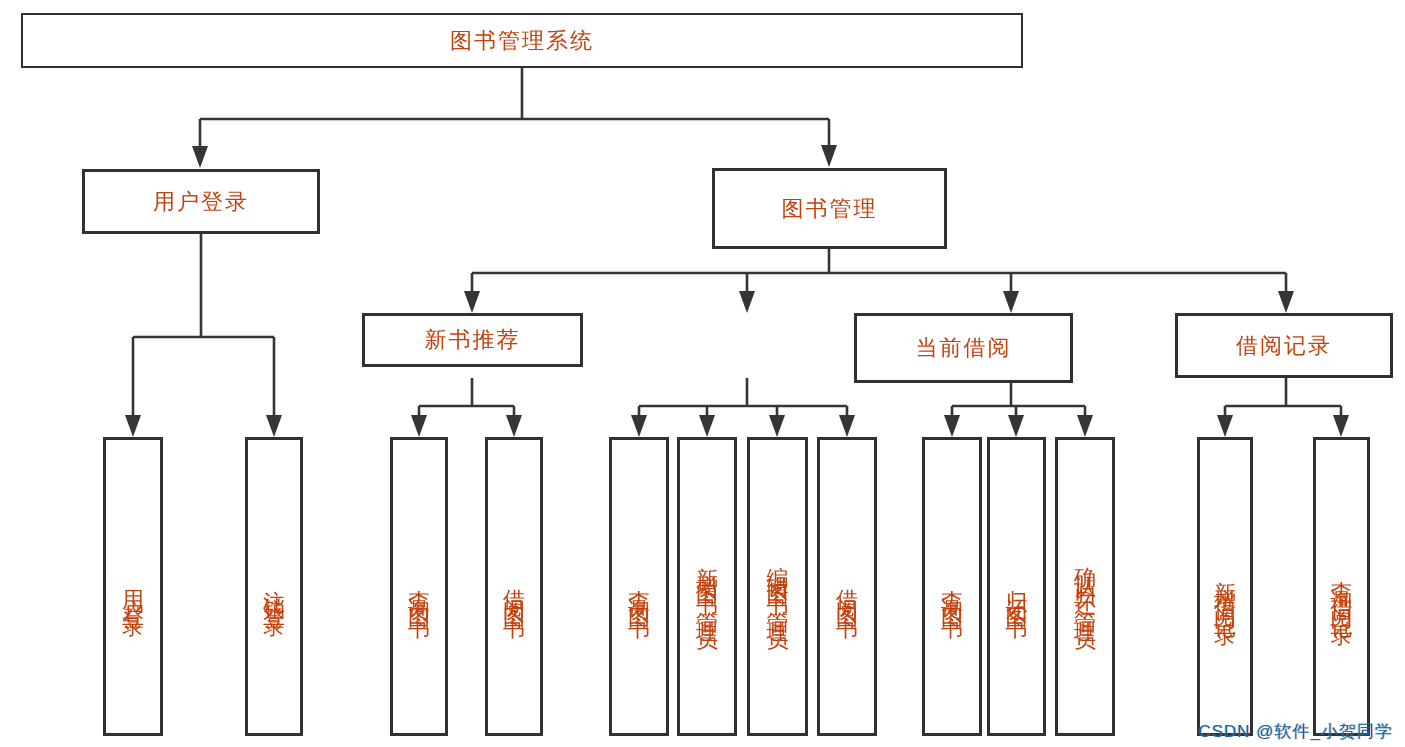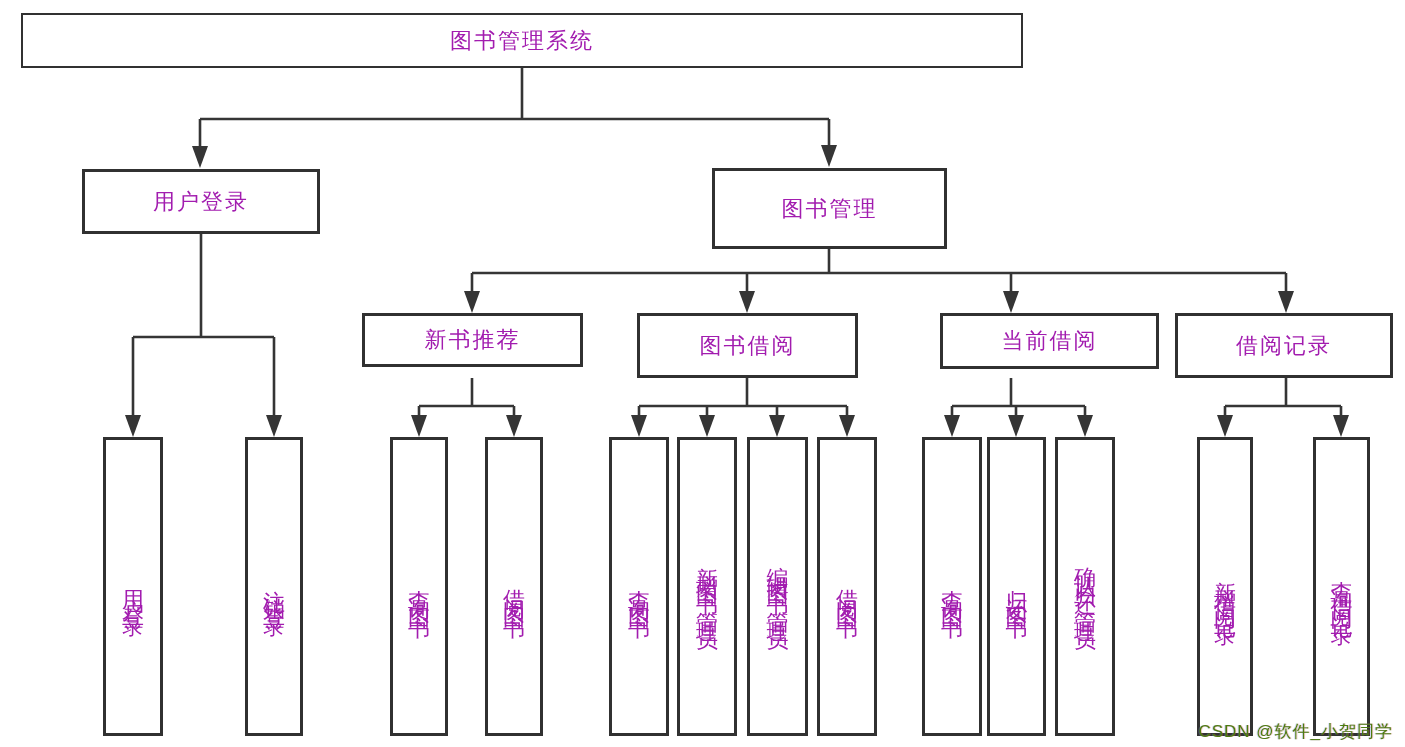--- a/index.html
+++ b/index.html
@@ -11,42 +11,42 @@
     overflow:hidden;
   }
   .box{
     position:absolute;
     box-sizing:border-box;
     border:3px solid #313131;
     background:#ffffff;
     display:flex;
     align-items:center;
     justify-content:center;
-    color:#a21caf;
+    color:#c2410c;
     font-size:22px;
     letter-spacing:2px;
     white-space:nowrap;
   }
   .vbox{
     writing-mode:vertical-rl;
     text-orientation:mixed;
     letter-spacing:9px;
     white-space:normal;
     line-height:1;
     font-size:22px;
     padding-top:6px;
   }
   #wires{position:absolute;left:0;top:0;z-index:0;}
   .box{z-index:1;}
   #watermark{
     position:absolute;
     right:12px;bottom:4px;
     z-index:2;
     font-size:17px;
-    color:#4d7c0f;
+    color:#0369a1;
     letter-spacing:1px;
     text-shadow:1px 0 0 rgba(214,104,104,.35), -1px 0 0 rgba(120,140,220,.35);
   }
   svg path{stroke:#353535;stroke-width:2.6;fill:none;}
   svg polygon{fill:#353535;stroke:none;}
 </style>
 </head>
 <body>
 
 <div id="canvas">
@@ -100,22 +100,21 @@
       <polygon points="1333,415 1349,415 1341,437"></polygon>
     </g>
   </svg>
 
   <div class="box" style="left:21px;top:13px;width:1002px;height:55px;border-width:2.5px">图书管理系统</div>
 
   <div class="box" style="left:82px;top:169px;width:238px;height:65px">用户登录</div>
   <div class="box" style="left:712px;top:168px;width:235px;height:81px">图书管理</div>
 
   <div class="box" style="left:362px;top:313px;width:221px;height:54px">新书推荐</div>
-  <div class="box" style="left:637px;top:313px;width:221px;height:65px">图书借阅</div>
-  <div class="box" style="left:940px;top:313px;width:219px;height:56px">当前借阅</div>
+  <div class="box" style="left:854px;top:313px;width:219px;height:70px">当前借阅</div>
   <div class="box" style="left:1175px;top:313px;width:218px;height:65px">借阅记录</div>
 
   <div class="box vbox" style="left:103px;top:437px;width:60px;height:299px">用户登录</div>
   <div class="box vbox" style="left:245px;top:437px;width:58px;height:299px">注销登录</div>
 
   <div class="box vbox" style="left:390px;top:437px;width:58px;height:299px">查询图书</div>
   <div class="box vbox" style="left:485px;top:437px;width:58px;height:299px">借阅图书</div>
 
   <div class="box vbox" style="left:609px;top:437px;width:60px;height:299px">查询图书</div>
   <div class="box vbox" style="left:677px;top:437px;width:60px;height:299px">新增图书（管理员）</div>

